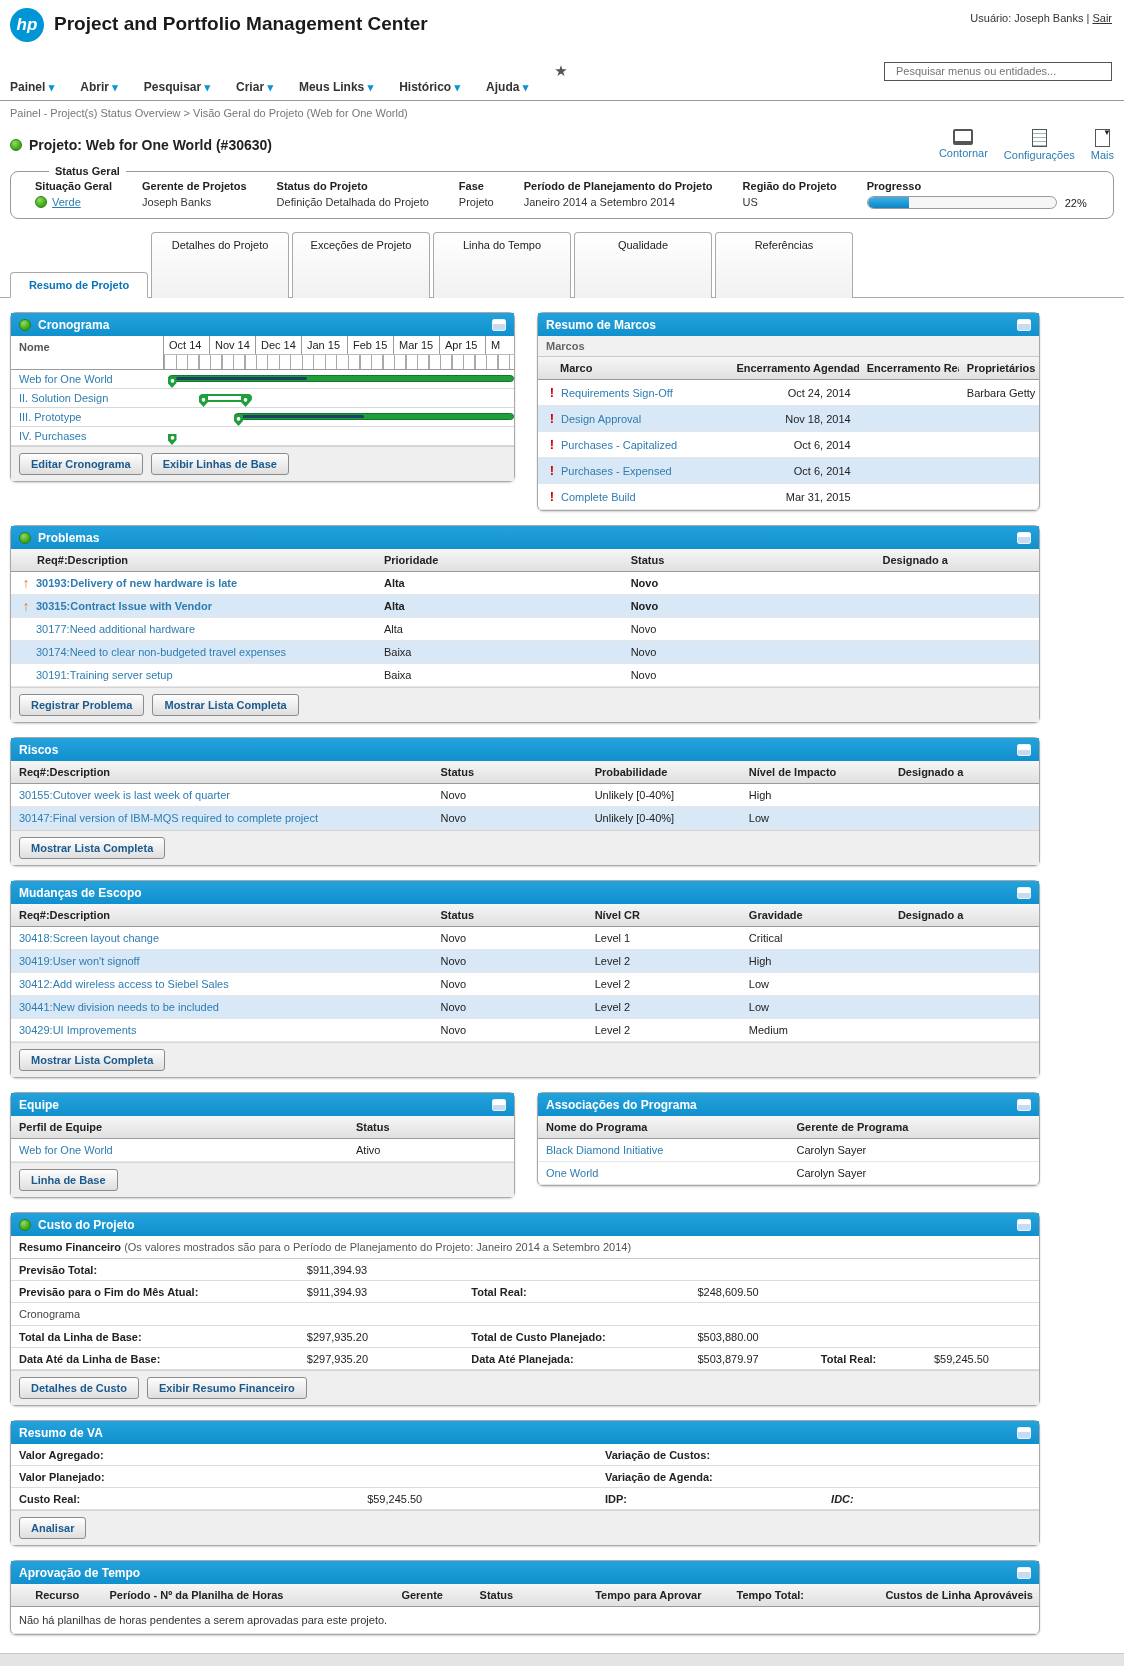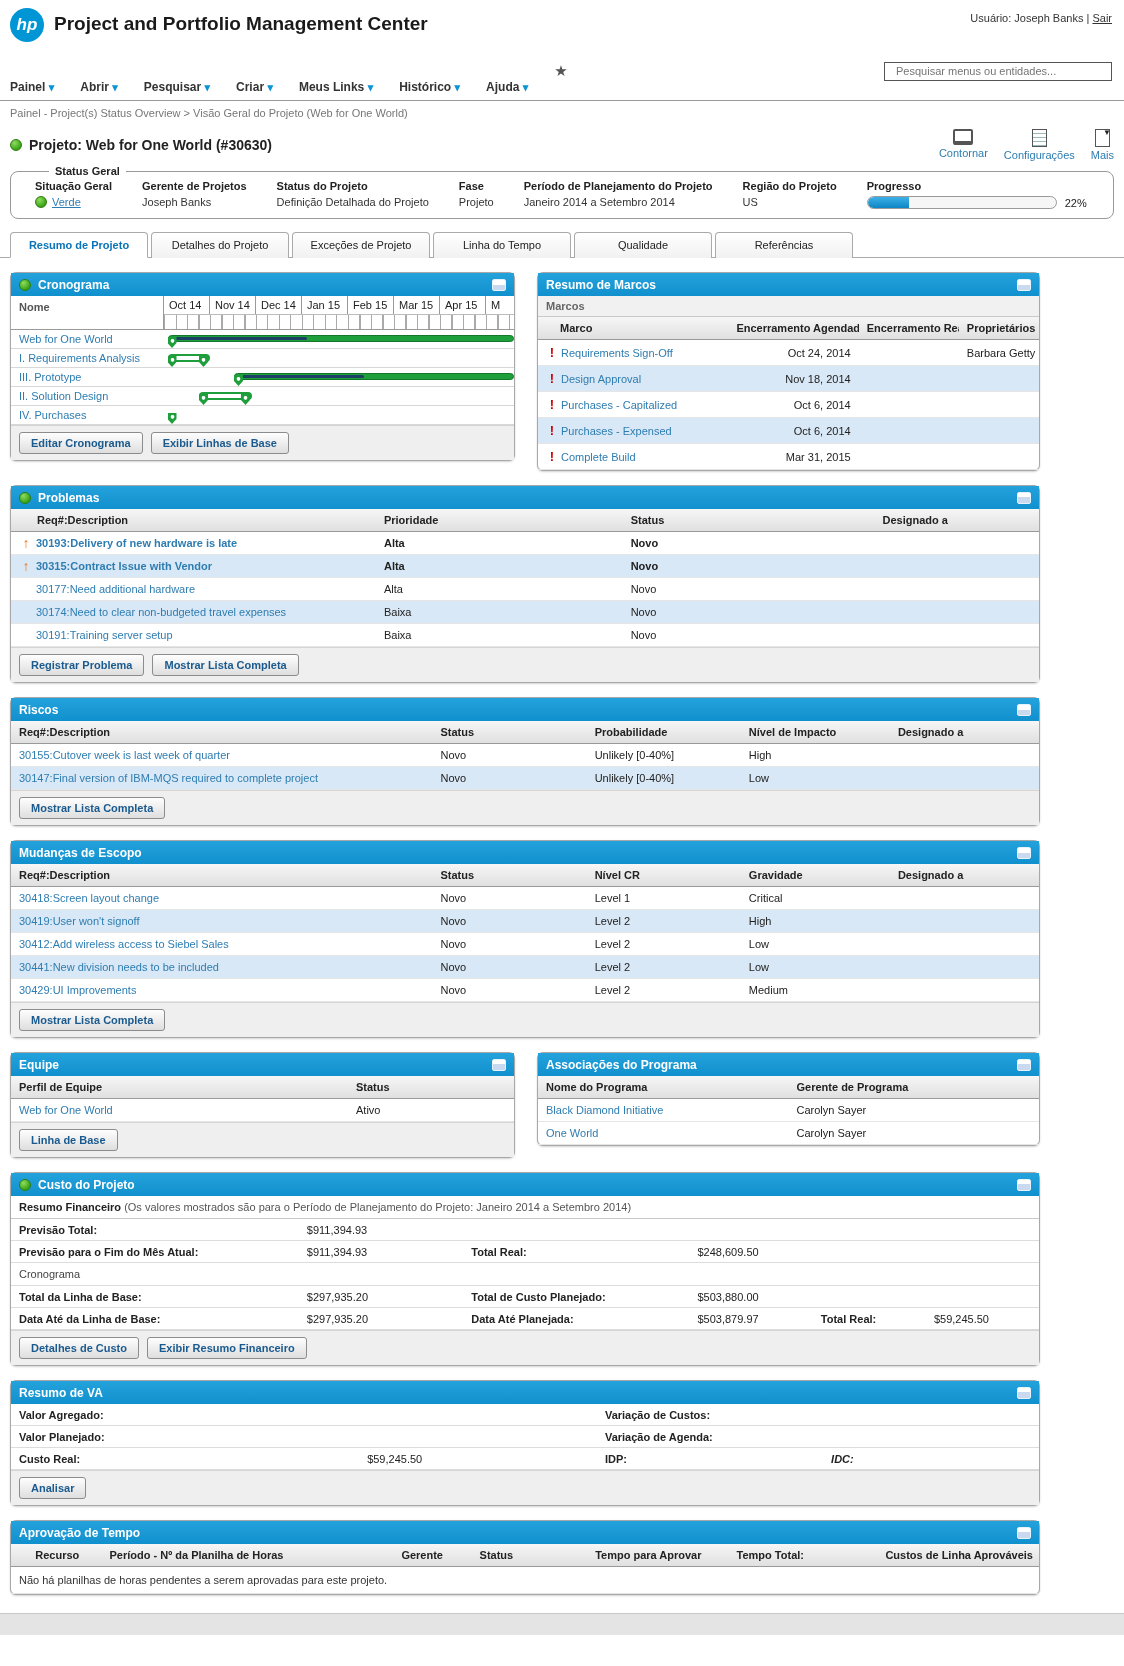--- a/index.html
+++ b/index.html
@@ -41,21 +41,21 @@
   .fld .lab { font-weight:bold; color:#222; margin-bottom:4px; white-space:nowrap; }
   .fld .val { color:#333; white-space:nowrap; }
   .verde-link { text-decoration:underline; }
   .prog-wrap { display:flex; align-items:center; gap:8px; }
   .prog-track { width:190px; height:13px; border:1px solid #999; border-radius:7px; background:#f6f6f6; overflow:hidden; }
   .prog-fill { height:100%; background:linear-gradient(#3db1e8,#0e85c4); border-radius:7px 0 0 7px; }
 
   
   .tabs { display:flex; gap:3px; padding:0 0 0 10px; border-bottom:1px solid #aaa; margin-top:4px; }
   .tab { width:138px; text-align:center; padding:6px 4px; border:1px solid #aaa; border-bottom:none; border-radius:4px 4px 0 0; background:linear-gradient(#fff,#f1f1f1); color:#222; cursor:pointer; position:relative; top:1px; }
-  .tab.active { background:#fff; color:#0a74b8; font-weight:bold; border-bottom:1px solid #fff; }
+  .tab.active { background:#fff; color:#0a74b8; font-weight:bold; border-bottom:1px solid #fff;margin-top:40px; }
 
   .content { width:1030px; margin:14px 10px 0; }
 
   
   .panel { border:1px solid #a8a8a8; border-radius:6px; background:#fff; margin-bottom:14px; box-shadow:0 1px 2px rgba(0,0,0,.18); }
   .panel-title { display:flex; align-items:center; gap:7px; background:linear-gradient(#24a2dc,#1090cd); color:#fff; font-weight:bold; font-size:12px; padding:4px 8px; height:23px; }
   .min-box { margin-left:auto; width:14px; height:12px; border-radius:2px; background:linear-gradient(#ffffff 45%, #c9daf0 45%); border:1px solid #e6f2fd; cursor:pointer; }
   .twocol { display:flex; gap:22px; }
   .twocol .left { width:505px; }
   .twocol .right { width:503px; }
@@ -243,42 +243,34 @@
         <div class="g-row">
           <div class="g-name"><a>Web for One World</a></div>
           <div class="g-timeline">
               <div class="g-bar" style="left: 1%; width: 99%;">
                 <div class="g-prog" style="width: 40%;"></div>
               </div>
               <div class="g-marker" style="left: 1%;"></div>
             </div>
         </div>
         <div class="g-row">
-          <div class="g-name"><a>I. Requirements Analysis</a></div>
+          <div class="g-name"><a>II. Solution Design</a></div>
           <div class="g-timeline">
-              <div class="g-bar g-summary" style="left: 1%; width: 12%;"></div>
-              <div class="g-marker" style="left: 1%;"></div>
+              <div class="g-bar g-summary" style="left: 10%; width: 15%;"></div>
               <div class="g-marker" style="left: 10%;"></div>
+              <div class="g-marker" style="left: 22%;"></div>
             </div>
         </div>
         <div class="g-row">
           <div class="g-name"><a>III. Prototype</a></div>
           <div class="g-timeline">
               <div class="g-bar" style="left: 20%; width: 80%;">
                 <div class="g-prog" style="width: 46%;"></div>
               </div>
               <div class="g-marker" style="left: 20%;"></div>
-            </div>
-        </div>
-        <div class="g-row">
-          <div class="g-name"><a>II. Solution Design</a></div>
-          <div class="g-timeline">
-              <div class="g-bar g-summary" style="left: 10%; width: 15%;"></div>
-              <div class="g-marker" style="left: 10%;"></div>
-              <div class="g-marker" style="left: 22%;"></div>
             </div>
         </div>
         <div class="g-row">
           <div class="g-name"><a>IV. Purchases</a></div>
           <div class="g-timeline">
               <div class="g-marker" style="left: 1%;"></div>
             </div>
         </div>
         <div class="panel-foot">
           <button class="btn">Editar Cronograma</button>

